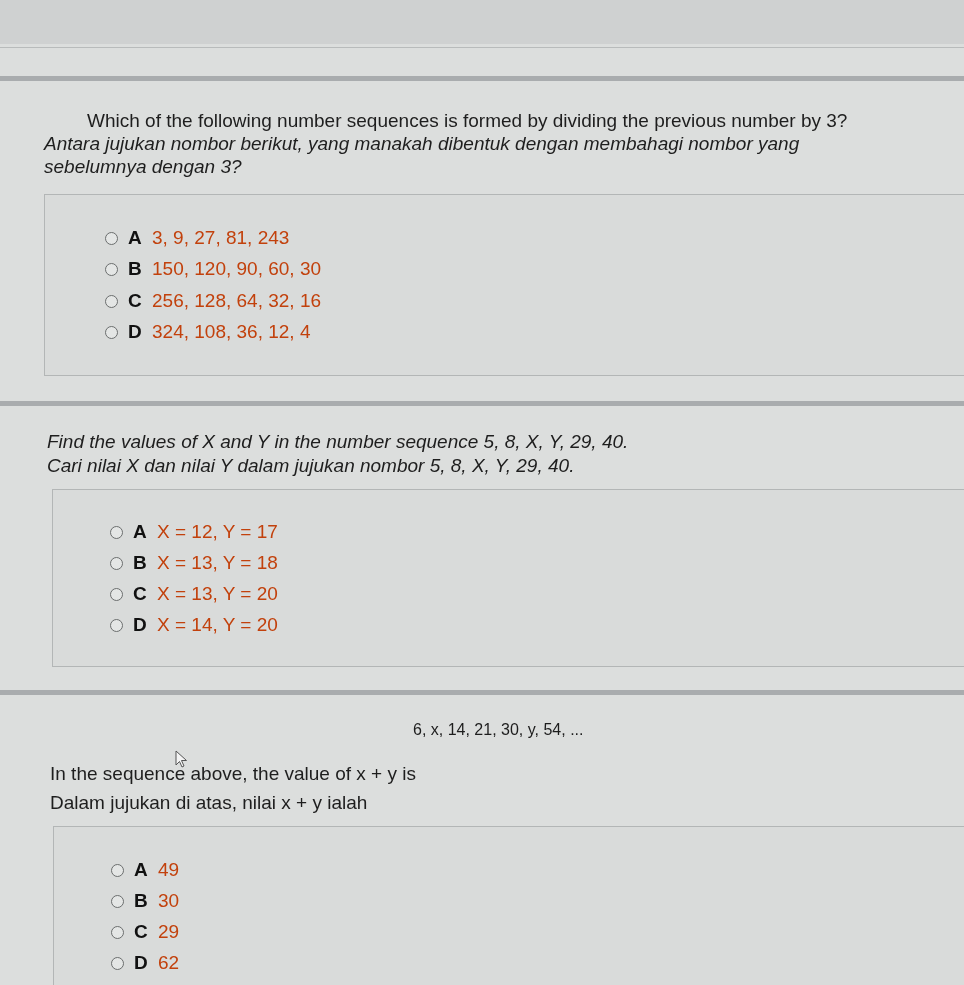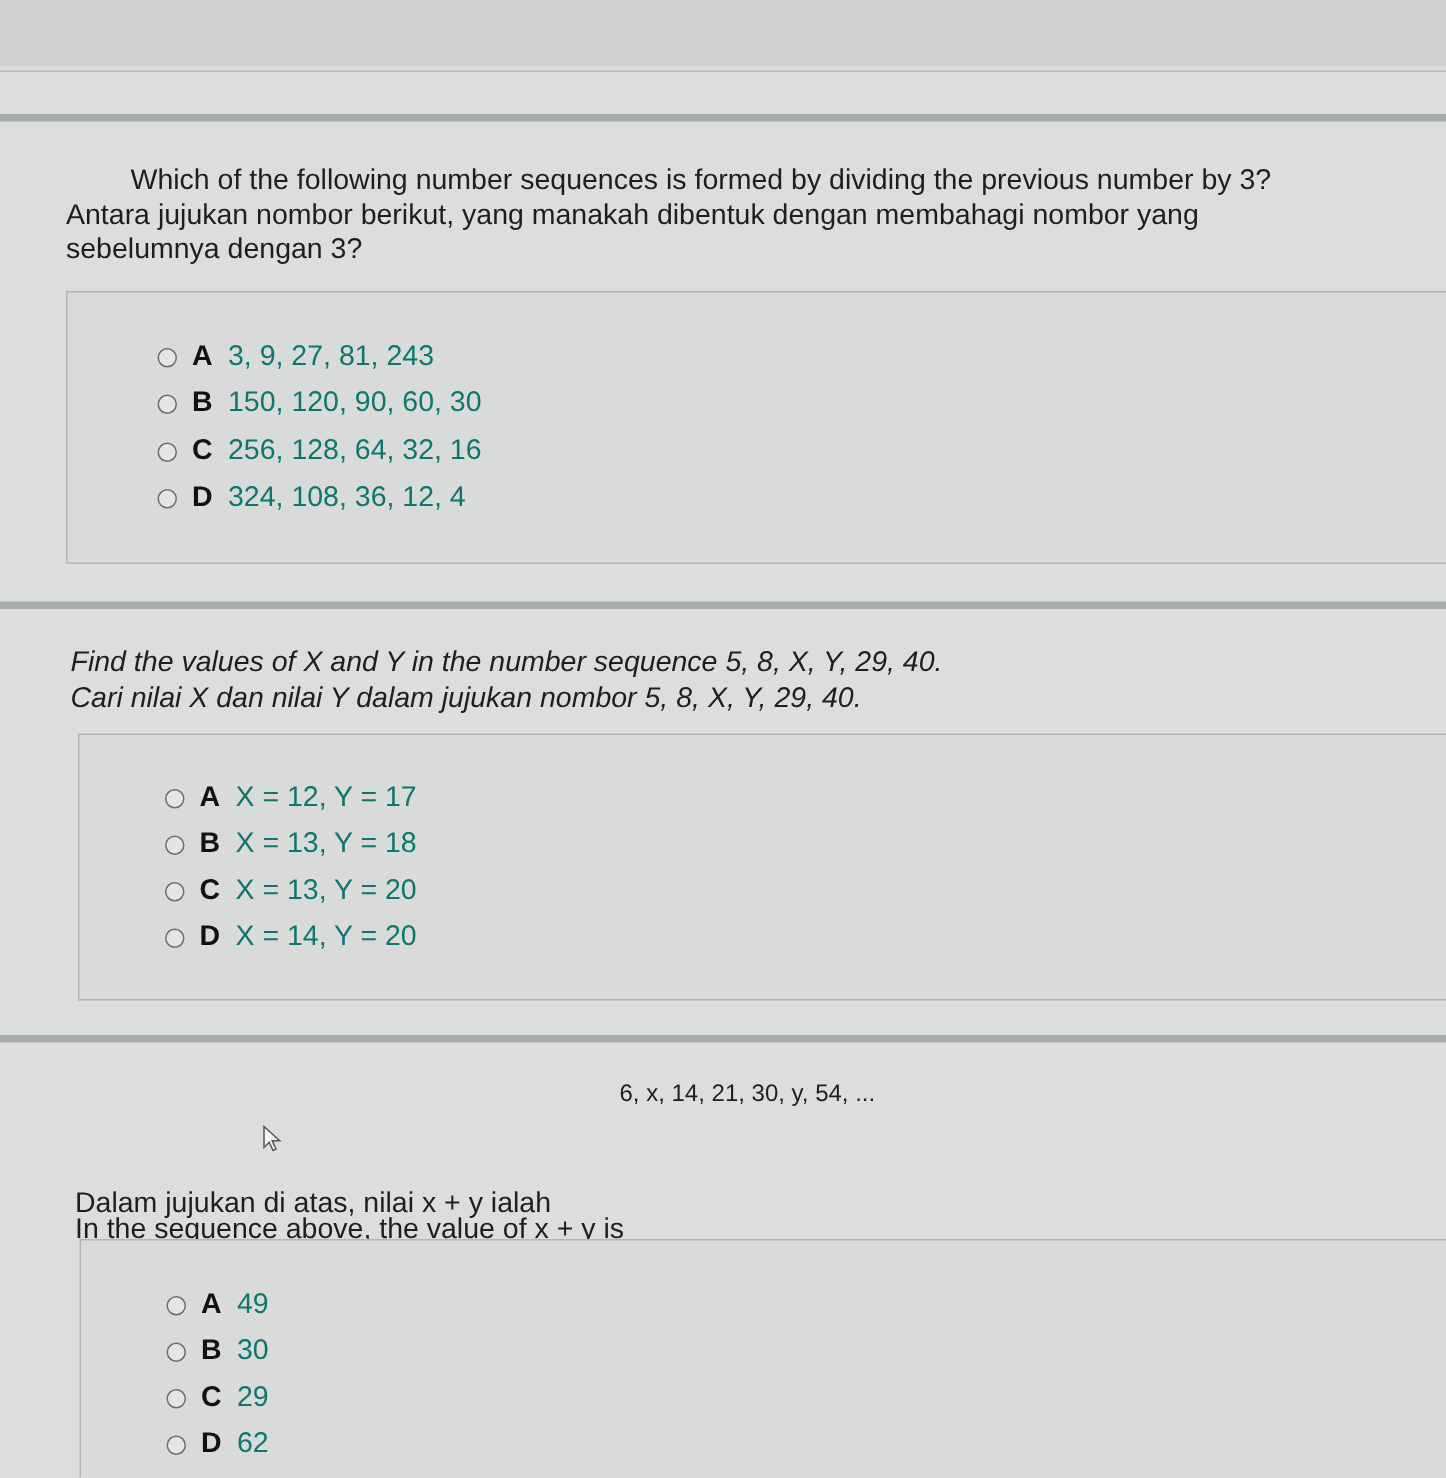--- a/index.html
+++ b/index.html
@@ -16,35 +16,35 @@
     .box {
       position: absolute; border: 1px solid #b3b6b6; border-right: none;
       background: #d9dbda;
     }
     .opt { position: absolute; display: flex; align-items: center; height: 24px; font-size: 19px; }
     .radio {
       width: 11px; height: 11px; border: 1.5px solid #6b6e6e; border-radius: 50%;
       background: #e4e6e5; margin-right: 10px; flex: none;
     }
     .letter { font-weight: bold; width: 24px; color: #111; }
-    .val { color: #0f766e; }
+    .val { color: #c2410c; }
     .centered-seq { position: absolute; font-size: 16px; }
     .cursor { position: absolute; }
   </style>
 </head>
 <body>
 
 <div class="top-band"></div>
 <div class="thin-line" style="top:47px;"></div>
 <div class="sep" style="top:76px;"></div>
 
 <div>
   <div class="q-text" style="left:44px; top:110px;margin-left:43px;">Which of the following number sequences is formed by dividing the previous number by 3?</div>
-  <div class="q-text it" style="left:44px; top:133px; ">Antara jujukan nombor berikut, yang manakah dibentuk dengan membahagi nombor yang</div>
-  <div class="q-text" style="left:44px; top:156px; ">sebelumnya dengan 3?</div>
+  <div class="q-text it" style="left:44px; top:133px; font-style:italic;">Antara jujukan nombor berikut, yang manakah dibentuk dengan membahagi nombor yang</div>
+  <div class="q-text" style="left:44px; top:156px; font-style:italic;">sebelumnya dengan 3?</div>
 
   <div class="box" style="left:44px; top:194px; width:920px; height:180px;"></div>
   <div class="opt" style="left:105px; top:226px;">
     <span class="radio"></span>
     <span class="letter">A</span>
     <span class="val">3, 9, 27, 81, 243</span>
   </div>
   <div class="opt" style="left:105px; top:257px;">
     <span class="radio"></span>
     <span class="letter">B</span>
@@ -93,21 +93,21 @@
 
 <div class="sep" style="top:690px;"></div>
 
 <div>
   <div class="centered-seq" style="left:413px; top:721px;">6, x, 14, 21, 30, y, 54, ...</div>
 
   <svg class="cursor" style="left:175px; top:750px;" width="14" height="20" viewBox="0 0 14 20">
     <path d="M1 1 L1 15 L4.5 11.5 L7 17 L9 16 L6.5 10.5 L11.5 10.5 Z" fill="#f4f4f4" stroke="#555" stroke-width="1"></path>
   </svg>
 
-  <div class="q-text" style="left:50px; top:809px;">In the sequence above, the value of x + y is</div>
+  <div class="q-text" style="left:50px; top:763px;">In the sequence above, the value of x + y is</div>
   <div class="q-text" style="left:50px; top:792px; ">Dalam jujukan di atas, nilai x + y ialah</div>
 
   <div class="box" style="left:53px; top:826px; width:911px; height:170px; border-bottom:none;"></div>
   <div class="opt" style="left:111px; top:858px;">
     <span class="radio"></span>
     <span class="letter">A</span>
     <span class="val">49</span>
   </div>
   <div class="opt" style="left:111px; top:889px;">
     <span class="radio"></span>

